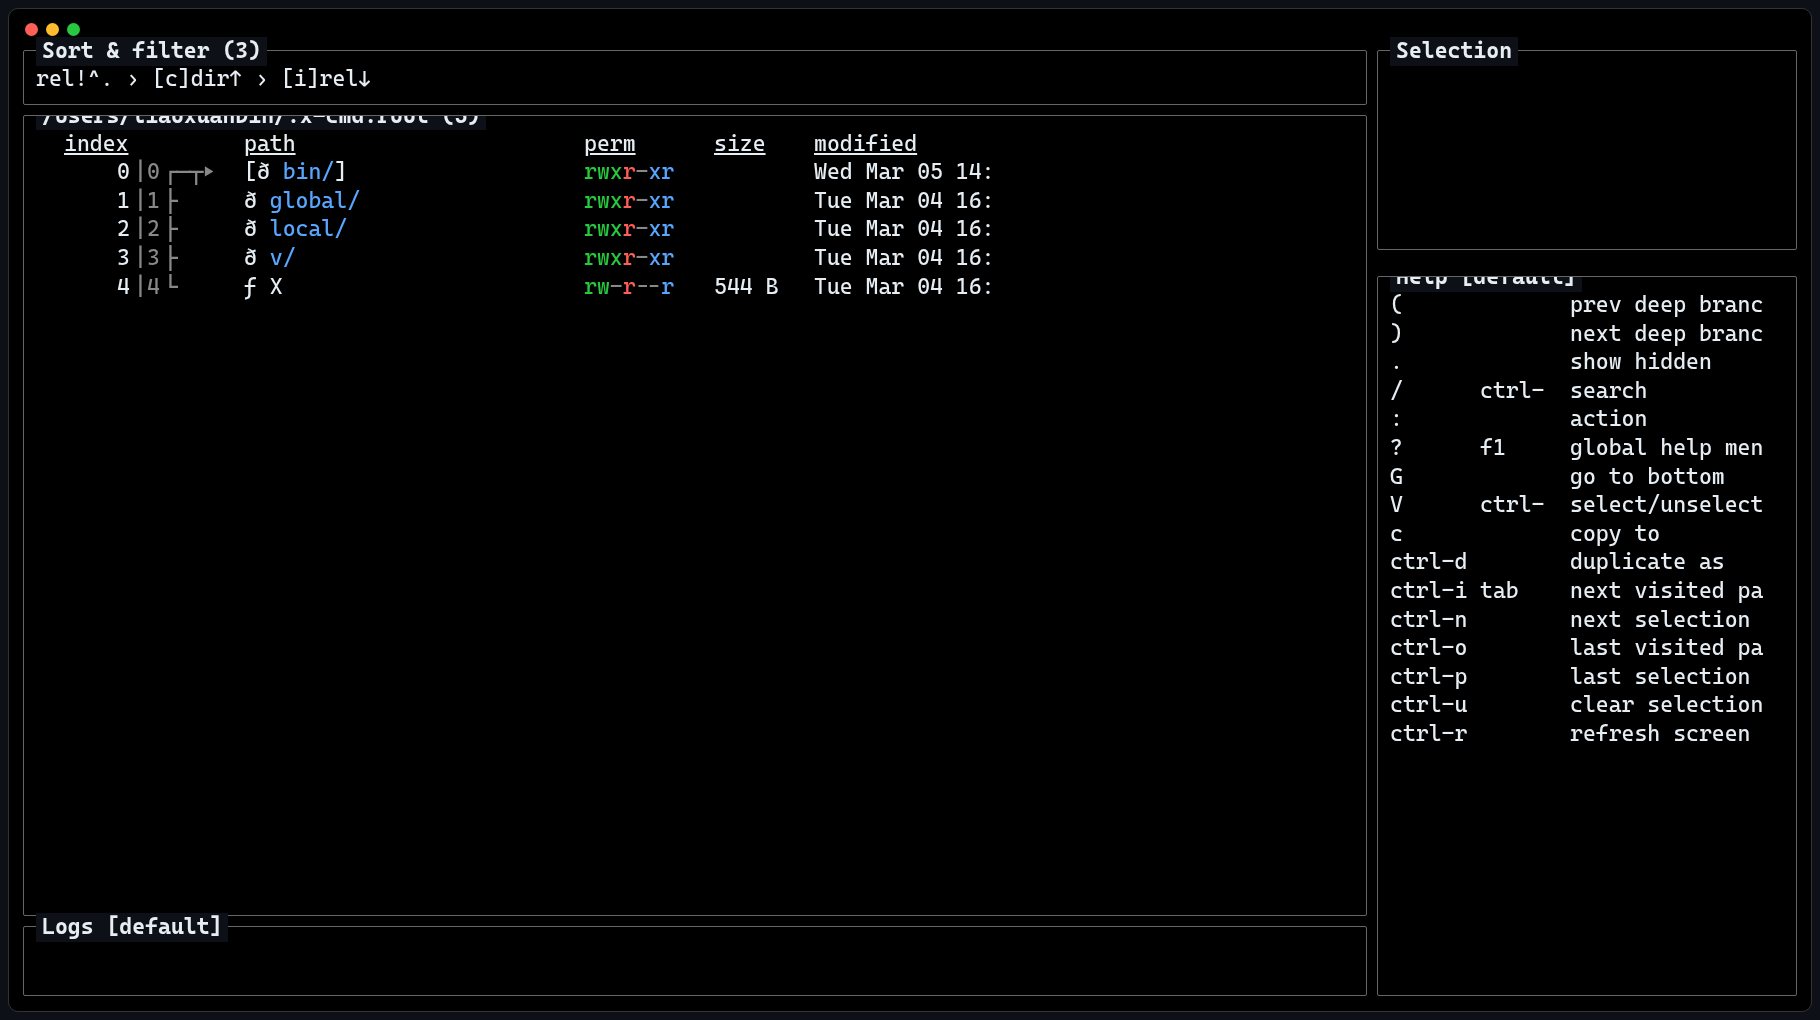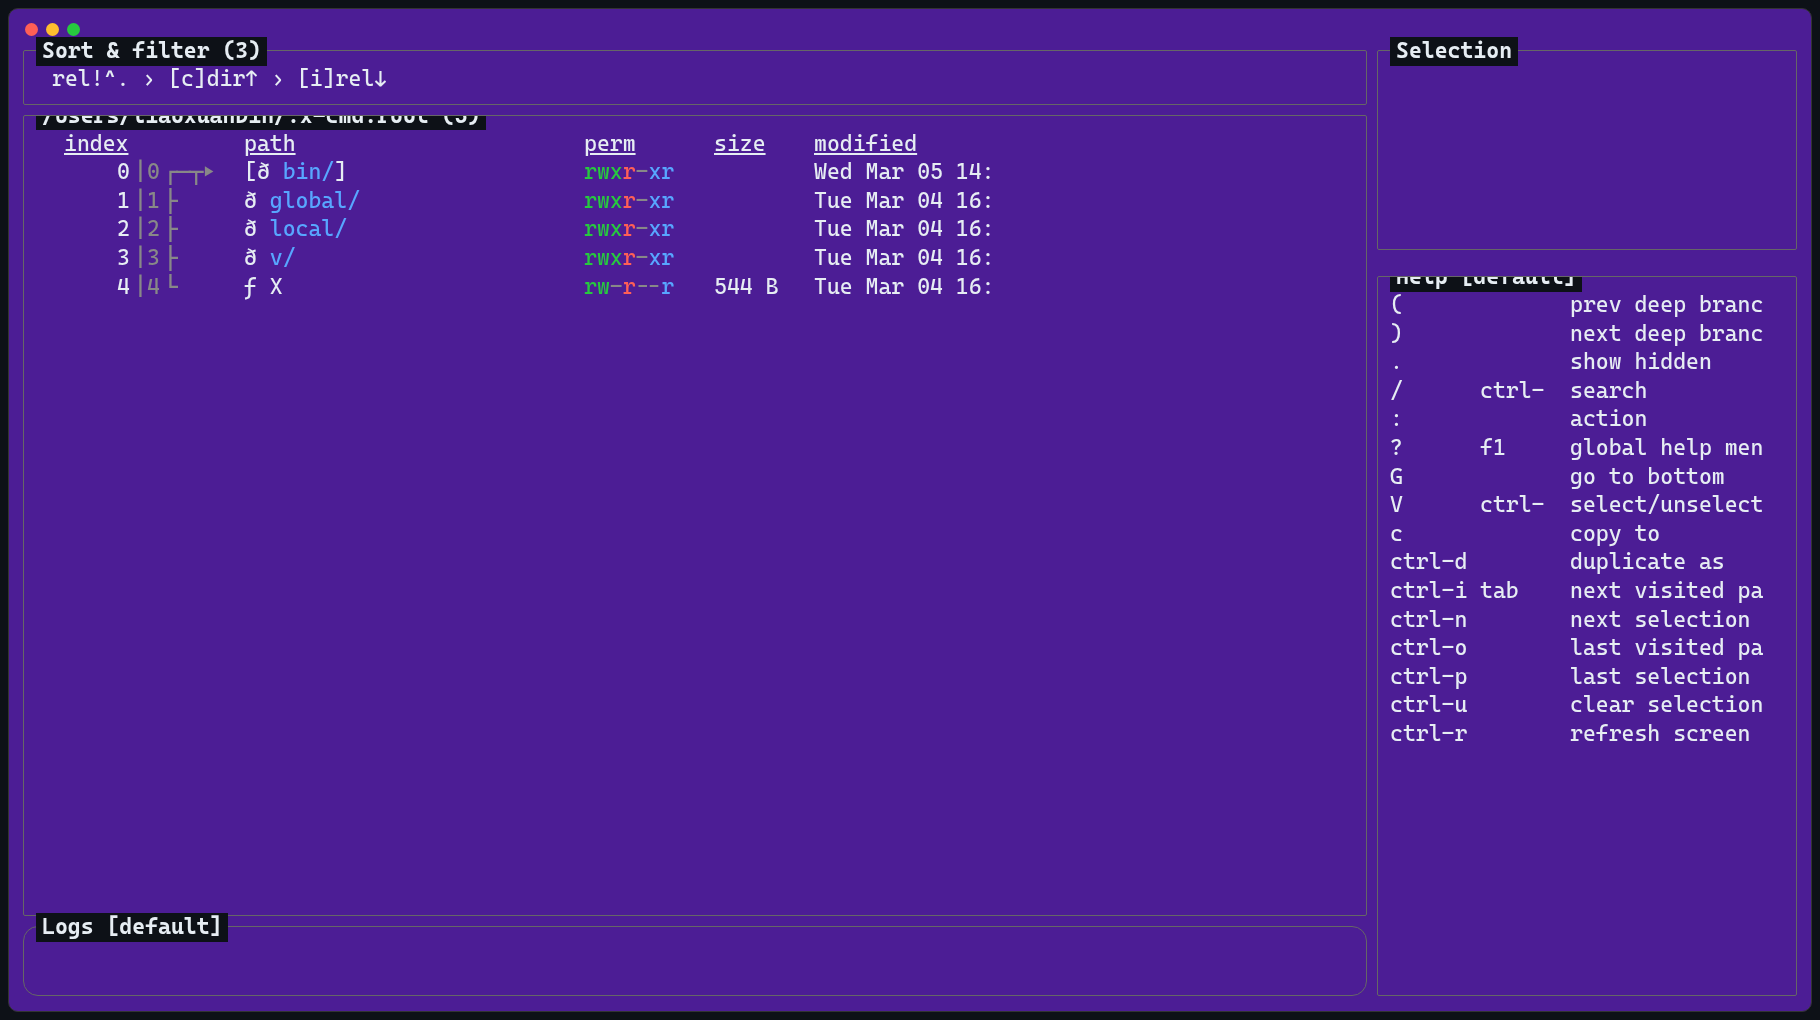--- a/index.html
+++ b/index.html
@@ -7,21 +7,21 @@
       background: #0d1117;
       color: #e6edf3;
       font-family: 'SF Mono', Monaco, 'Cascadia Code', 'Roboto Mono', Consolas, monospace;
       font-size: 22px;
       line-height: 1.3;
       padding: 0;
       overflow: hidden;
       height: 100vh;
     }
     .window {
-      background: #4c1d95;
+      background: #000000;
       border-radius: 10px;
       border: 1px solid #333;
       margin: 8px;
       height: calc(100vh - 16px);
       position: relative;
     }
     .titlebar {
       display: flex;
       gap: 8px;
       padding: 14px 16px;
@@ -55,21 +55,21 @@
     .panel-title {
       position: absolute;
       top: -14px;
       left: 12px;
       background: #0d1117;
       padding: 0 6px;
       font-weight: bold;
       white-space: nowrap;
     }
 
-    .sort-filter-line { white-space: nowrap; margin-left: 16px; }
+    .sort-filter-line { white-space: nowrap; }
 
     .main-panel {
       flex: 1;
       overflow: hidden;
       padding-left: 40px;
     }
     .main-panel .panel-title { top: -14px; }
 
     .file-row {
       display: grid;
@@ -86,21 +86,21 @@
     .idx-col { text-align: right; padding-right: 4px; font-variant-numeric: tabular-nums; }
     .idx-sep { color: #888; }
     .tree-col { color: #888; }
     .perm .u { color: #27c93f; }
     .perm .g { color: #ff5f56; }
     .perm .o { color: #58a6ff; }
     .perm .dash { color: #888; }
     .path-dir { color: #58a6ff; margin-top: 21px; }
     .selected-bracket { color: #e6edf3; }
 
-    .logs-panel { min-height: 70px; border-radius: 15px; }
+    .logs-panel { min-height: 70px; }
     .selection-panel { height: 200px; }
 
     .help-panel {
       flex: 1;
       overflow: hidden;
     }
     .help-row {
       display: grid;
       grid-template-columns: 90px 90px 1fr;
       white-space: nowrap;

